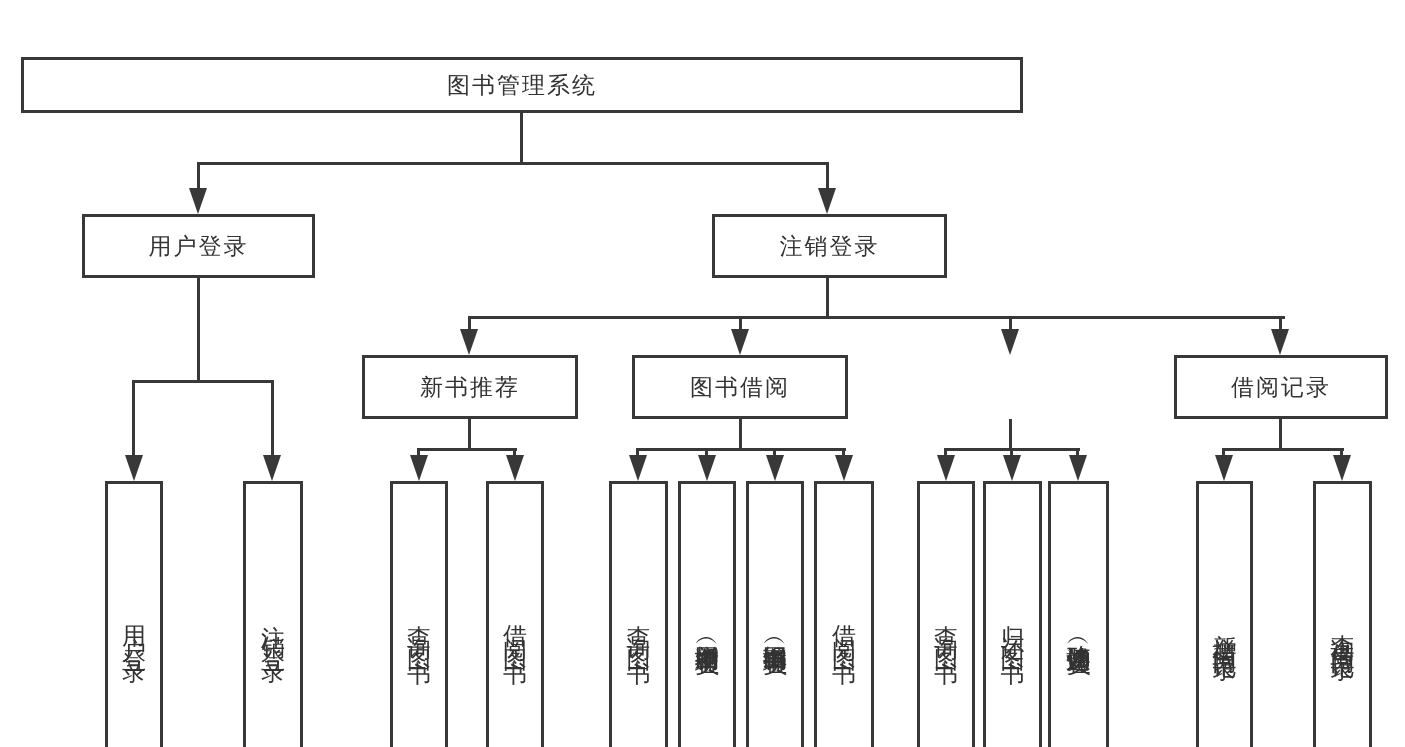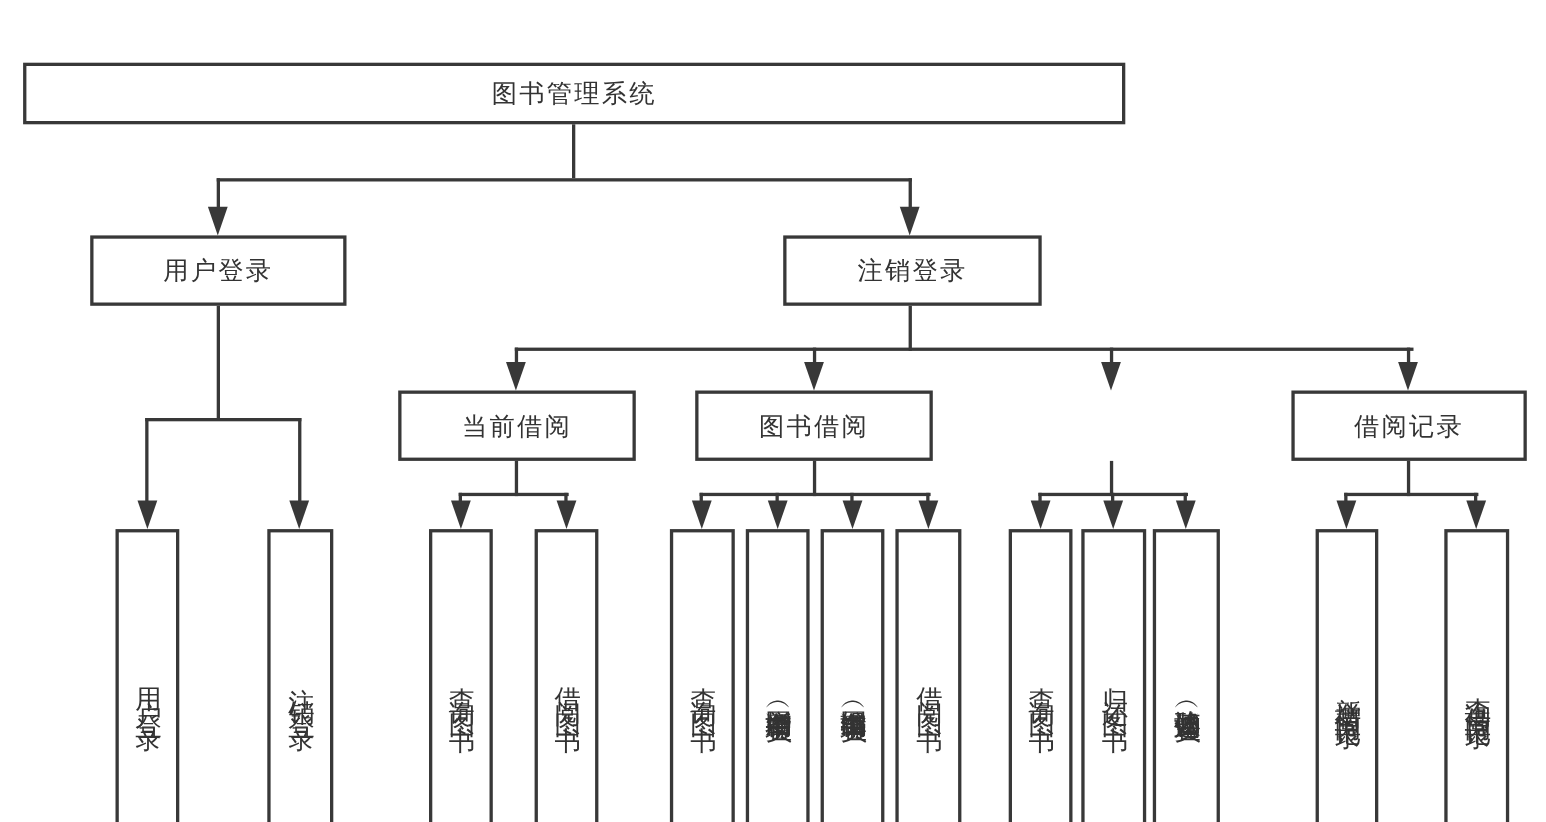--- a/index.html
+++ b/index.html
@@ -37,21 +37,21 @@
 <body>
 
 <div class="canvas">
 
   <div class="node" style="left:21px; top:13px; width:1002px; height:56px;">图书管理系统</div>
 
   <div class="node" style="left:82px; top:170px; width:233px; height:64px;">用户登录</div>
 
   <div class="node" style="left:712px; top:170px; width:235px; height:64px;">注销登录</div>
 
-  <div class="node" style="left:362px; top:311px; width:216px; height:64px;">当前借阅</div>
+  <div class="node" style="left:362px; top:311px; width:216px; height:64px;">新书推荐</div>
 
   <div class="node" style="left:632px; top:311px; width:216px; height:64px;">图书借阅</div>
 
 
   <div class="node" style="left:1174px; top:311px; width:214px; height:64px;font-family:Liberation Serif, serif;">借阅记录</div>
 
   <div class="node vnode vs4" style="left:105px; top:437px; width:58px; height:298px;">用户登录</div>
 
   <div class="node vnode vs4" style="left:243px; top:437px; width:60px; height:298px;">注销登录</div>
 

